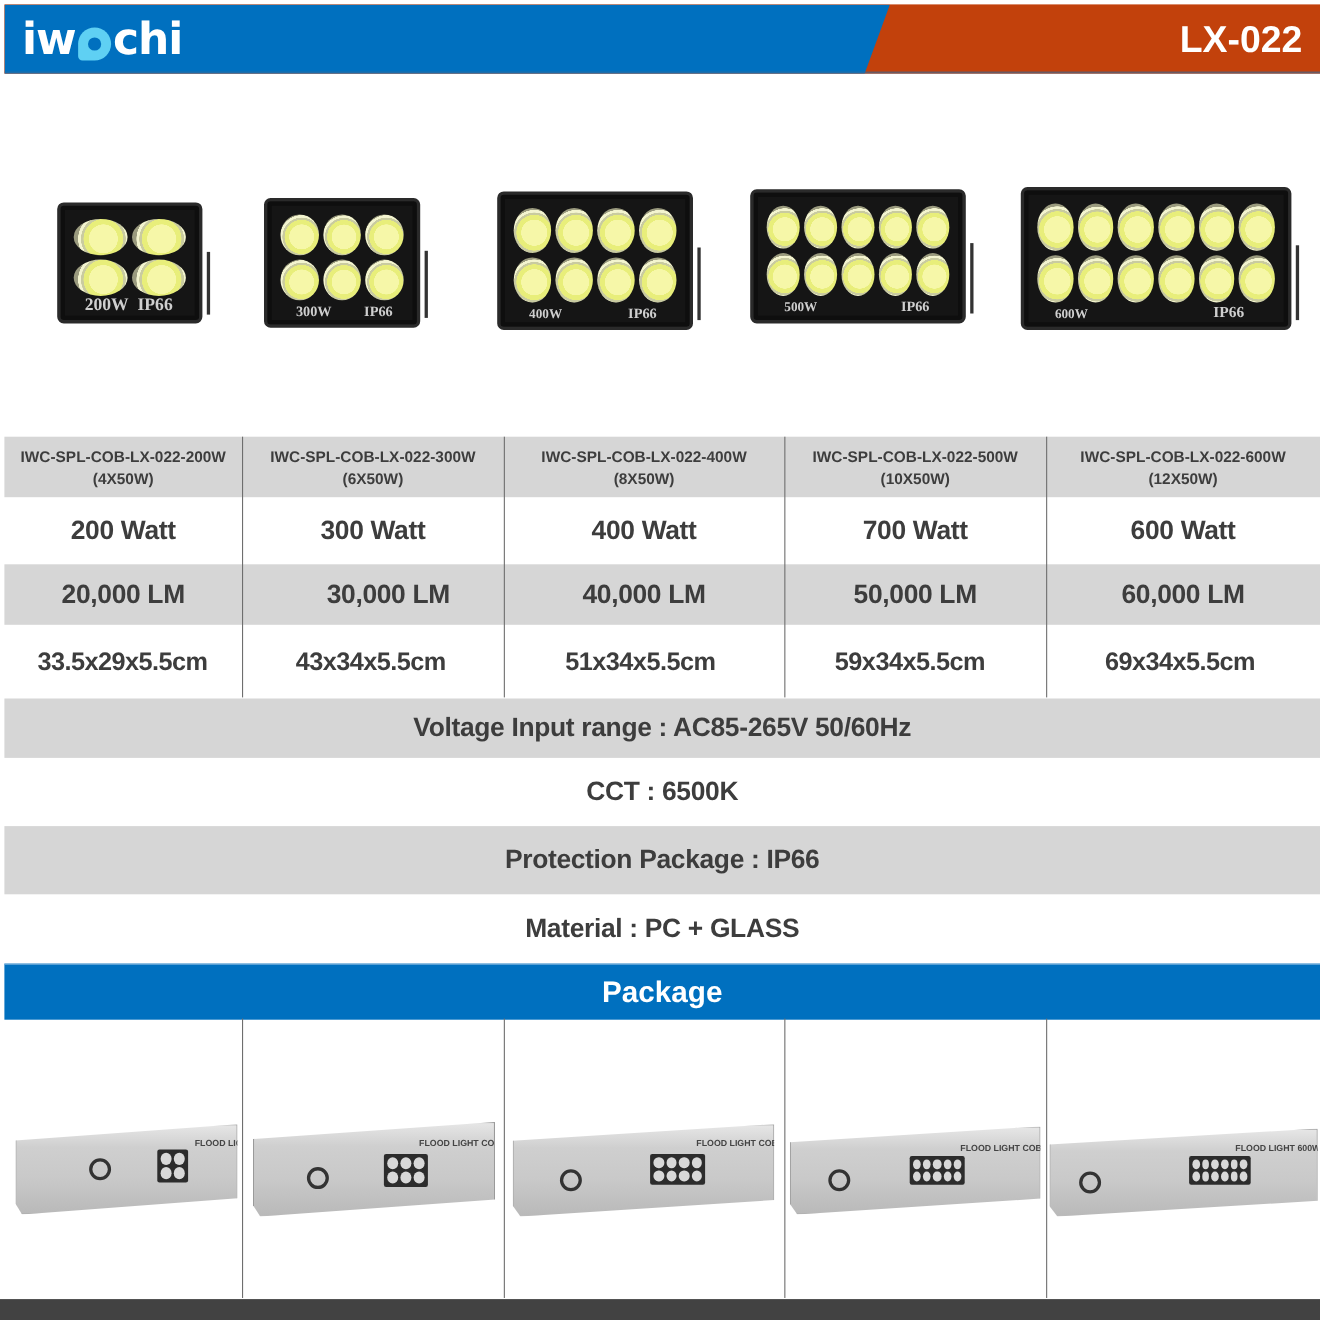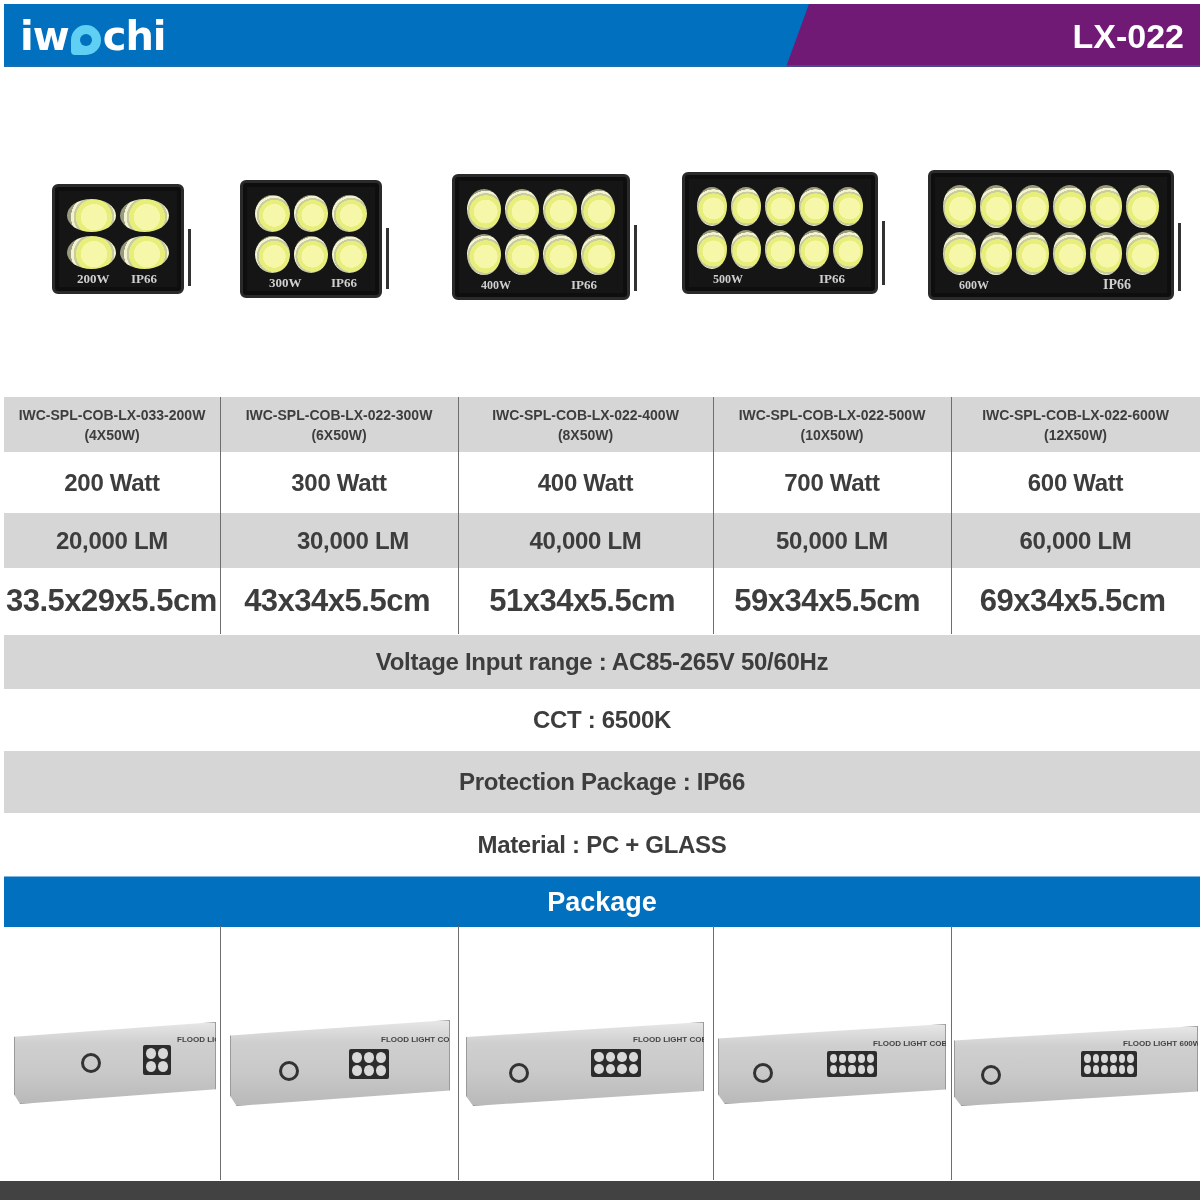--- a/index.html
+++ b/index.html
@@ -1,37 +1,37 @@
 <!DOCTYPE html>
 <html><head>
 <meta charset="utf-8">
 <style>
   html, body { margin:0; padding:0; background:#ffffff; }
   body { width:1200px; height:1200px; position:relative; overflow:hidden; font-family:"Liberation Sans", sans-serif; color:#3d3d3d; }
-  .header { position:absolute; left:4px; top:4px; width:1196px; height:63px; background:#701a75; overflow:hidden; }
+  .header { position:absolute; left:4px; top:4px; width:1196px; height:63px; background:#c2410c; overflow:hidden; }
   .header-blue { position:absolute; left:0; top:0; width:805px; height:63px; background:#0070bf; clip-path:polygon(0 0, 805px 0, 782px 63px, 0 63px); }
   .header-line { position:absolute; left:0; bottom:0; width:100%; height:2px; background:#2e6a9e; opacity:.6; }
   .logo { position:absolute; left:16px; top:10px; height:44px; display:flex; align-items:center; font-size:40px; font-weight:bold; color:#ffffff; letter-spacing:-1px; font-family:"DejaVu Sans", sans-serif; }
   .logo .a { display:inline-block; width:30px; height:30px; border-radius:50% 50% 50% 4px; background:#5fd0f3; position:relative; margin:0 2px; top:4px; }
   .logo .a::after { content:""; position:absolute; left:9px; top:9px; width:12px; height:12px; border-radius:50%; background:#0070bf; }
   .model-code { position:absolute; right:16px; top:8px; font-size:34px; font-weight:bold; color:#ffffff; line-height:48px; }
 
   .products { position:absolute; left:0; top:160px; width:1200px; height:140px; }
   .lamp { position:absolute; background:#151515; border:3px solid #2a2a2a; border-radius:6px; box-shadow:inset 0 0 0 4px #0e0e0e; }
   .lamp .grid { position:absolute; left:12px; right:12px; top:12px; bottom:22px; display:grid; gap:4px; }
   .lamp .led { border-radius:50%; background:radial-gradient(circle at 55% 55%, #f6f7a8 0 40%, #e8ee7a 41% 55%, #c9cba0 56% 62%, #f3f4cf 63% 70%, #9a9a7e 71%); }
-  .lamp .lbl { position:absolute; bottom:4px; font-family:"Liberation Serif", serif; font-size:13px; font-weight:bold; color:#cfcfcf; }
+  .lamp .lbl { position:absolute; bottom:4px; font-family:"Liberation Serif", serif; font-size:16px; font-weight:bold; color:#cfcfcf; }
   .lamp .stand { position:absolute; right:-10px; top:40%; width:6px; height:55%; border-right:3px solid #333; }
   .row { position:absolute; left:4px; width:1196px; display:flex; }
   .row.gray { background:#d6d6d6; }
   .cell { display:flex; align-items:center; justify-content:center; text-align:center; box-sizing:border-box; }
   .divider { position:absolute; width:1px; background:#6e6e6e; }
   .hdr-cell { font-size:14px; font-weight:bold; line-height:20px; color:#3d3d3d; }
   .watt-cell, .lm-cell { font-size:24px; font-weight:bold; letter-spacing:-0.3px; }
-  .dim-cell { font-size:31px; font-weight:bold; letter-spacing:-0.5px; }
+  .dim-cell { font-size:23px; font-weight:bold; letter-spacing:-0.5px; }
   .spec-row { position:absolute; left:4px; width:1196px; display:flex; align-items:center; justify-content:center; font-size:24px; font-weight:bold; letter-spacing:-0.3px; }
   .spec-row.gray { background:#d6d6d6; }
 
   .package-bar { position:absolute; left:4px; top:876px; width:1196px; height:50px; background:#0070bf; color:#fff; font-size:27px; font-weight:bold; display:flex; align-items:center; justify-content:center; border-top:1px solid #7fb5df; }
   .packages { position:absolute; left:0; top:926px; width:1200px; height:254px; }
   .box { position:absolute; background:linear-gradient(180deg,#e6e6e6 0%, #cfcfcf 25%, #c9c9c9 60%, #b9b9b9 100%); border:1px solid #9a9a9a; clip-path:polygon(0 18%, 100% 0, 100% 82%, 3% 100%, 0 88%); }
   .box .window { position:absolute; background:#2c2c2c; border-radius:2px; display:grid; gap:2px; padding:3px; box-sizing:border-box; }
   .box .window span { border-radius:50%; background:#d8d8d8; }
   .box .txt { position:absolute; font-size:8px; font-weight:bold; color:#444; white-space:nowrap; }
   .box .brand { position:absolute; width:14px; height:14px; border-radius:50%; border:3px solid #333; }
@@ -127,21 +127,21 @@
     <span class="lbl" style="right:40px; font-size:14px;">IP66</span>
     <div class="stand"></div>
   </div>
 </div>
 
 <div>
 
   <div class="row gray" style="top:397px; height:55px;">
     <div class="cell hdr-cell" style="width:216px;">
         <div>
-          <div>IWC-SPL-COB-LX-033-200W</div>
+          <div>IWC-SPL-COB-LX-022-200W</div>
           <div>(4X50W)</div>
         </div>
       </div>
     <div class="cell hdr-cell" style="width:238px;">
         <div>
           <div>IWC-SPL-COB-LX-022-300W</div>
           <div>(6X50W)</div>
         </div>
       </div>
     <div class="cell hdr-cell" style="width:255px;">

